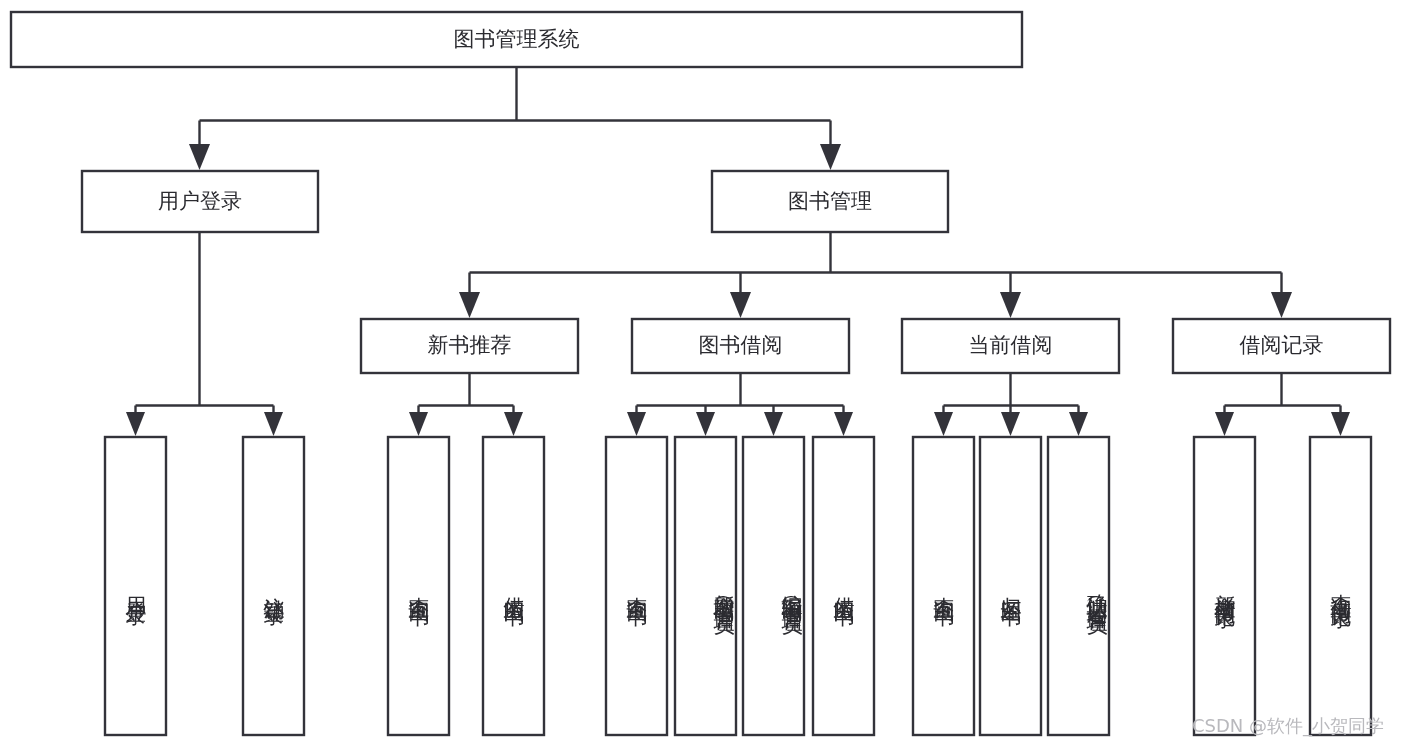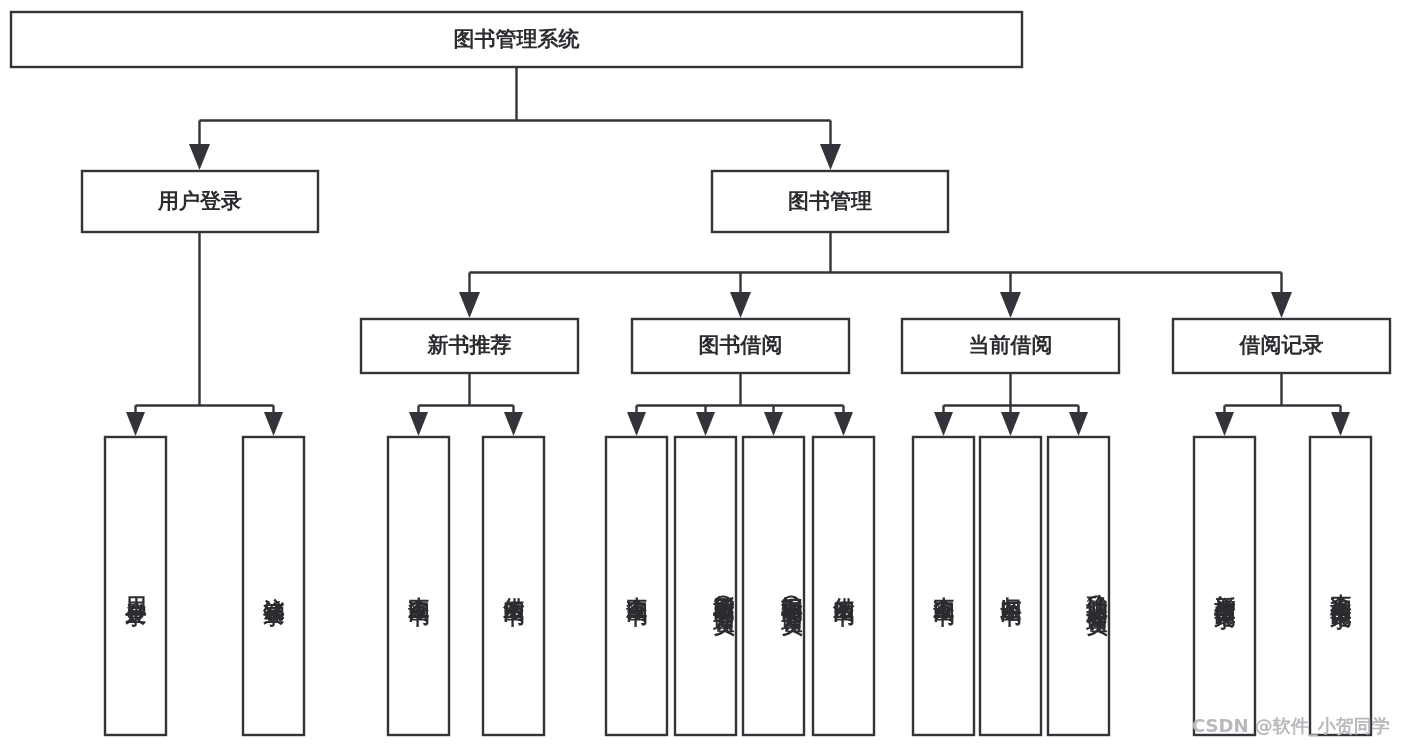--- a/index.html
+++ b/index.html
@@ -10,21 +10,20 @@
   }
   body {
     font-family: "DejaVu Sans", "Liberation Sans", sans-serif;
   }
   #canvas {
     position: relative;
     width: 1405px;
     height: 747px;
     background: #ffffff;
     overflow: hidden;
-    font-weight: bold;
   }
   #diagram-svg {
     position: absolute;
     left: 0;
     top: 0;
     width: 1405px;
     height: 747px;
   }
   .node-rect {
     fill: #ffffff;

